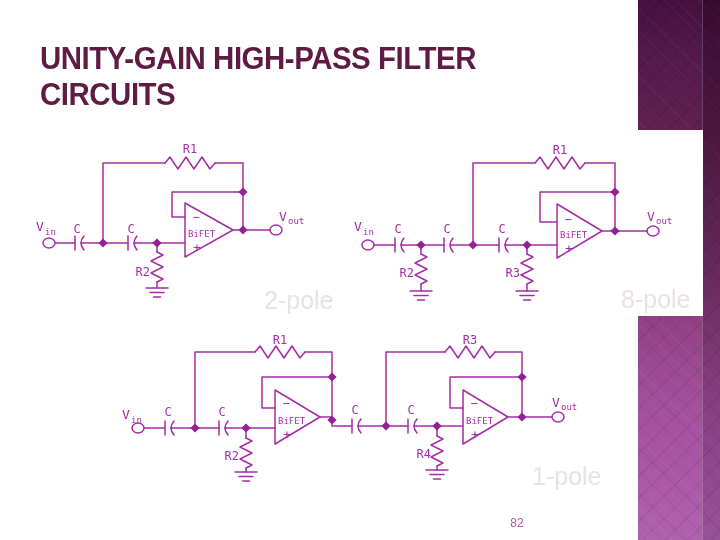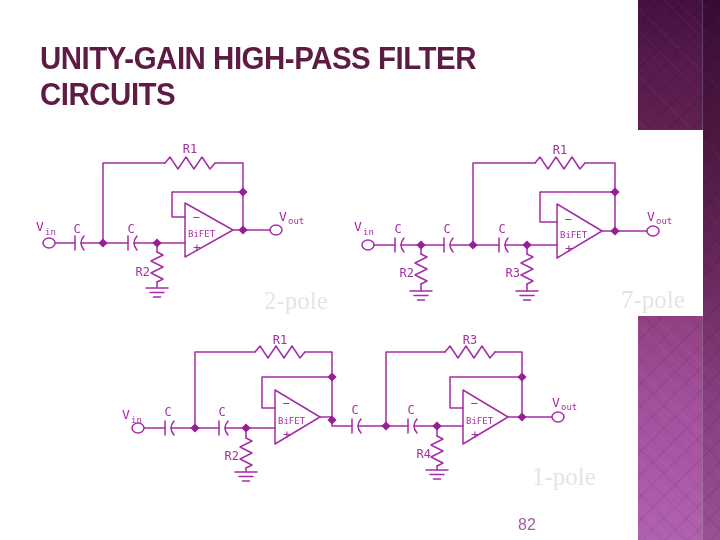--- a/index.html
+++ b/index.html
@@ -33,29 +33,29 @@
   
   .slide-title{
     position:absolute;left:40px;top:41px;z-index:4;
     color:#5e1c44;font-weight:bold;font-size:31px;line-height:36px;
     letter-spacing:-0.5px;transform:scaleX(0.95);transform-origin:left top;
     white-space:nowrap;
   }
   
   .pole-label{
     position:absolute;z-index:3;color:#eae1e8;
-    font-family:Liberation Serif, serif;font-size:25px;line-height:25px;white-space:nowrap;
+    font-family:Liberation Sans, sans-serif;font-size:25px;line-height:25px;white-space:nowrap;
   }
   .pole-2{left:264px;top:288px;}
   .pole-3{left:621px;top:287px;}
   .pole-4{left:532px;top:464px;}
   
   .page-number{
-    position:absolute;left:518px;top:516px;width:28px;z-index:4;
-    color:#a45aa4;font-size:16px;
+    position:absolute;left:503px;top:516px;width:28px;text-align:center;z-index:4;
+    color:#a45aa4;font-size:12px;
   }
   
   svg.circuits{position:absolute;left:0;top:0;z-index:3;}
   .wires{stroke:#a52da5;stroke-width:1.5;fill:none;stroke-linecap:round;stroke-linejoin:round;}
   .nd{fill:#951f95;stroke:none;}
   .term{fill:#ffffff;stroke:#a52da5;stroke-width:1.5;}
   svg text{font-family:"DejaVu Sans Mono",monospace;fill:#a52da5;stroke:none;}
   .t13{font-size:13px;} .t12{font-size:12px;} .t9{font-size:9px;}
   .mid{text-anchor:middle;} .end{text-anchor:end;}
 </style>
@@ -67,21 +67,21 @@
 </div>
 
 <div class="content-mask"></div>
 
 <div class="slide-title">
   <div>UNITY-GAIN HIGH-PASS FILTER</div>
   <div>CIRCUITS</div>
 </div>
 
 <div class="pole-label pole-2">2-pole</div>
-<div class="pole-label pole-3">7-pole</div>
+<div class="pole-label pole-3">8-pole</div>
 <div class="pole-label pole-4">1-pole</div>
 
 <div class="page-number">82</div>
 
 <svg class="circuits" width="720" height="540" viewBox="0 0 720 540">
   <defs>
     <path id="cap" d="M0 -7 L0 7 M9 -7 Q3 0 9 7"></path>
     <path id="rv" d="M0 0 l6 3 l-12 6 l12 6 l-12 6 l12 6 l-6 3"></path>
     <path id="rh" d="M0 0 l5 -6 l8 12 l8 -12 l8 12 l8 -12 l8 12 l5 -6"></path>
     <path id="gnd" d="M-11 0 H11 M-7 4.5 H7 M-3.5 9 H3.5"></path>

